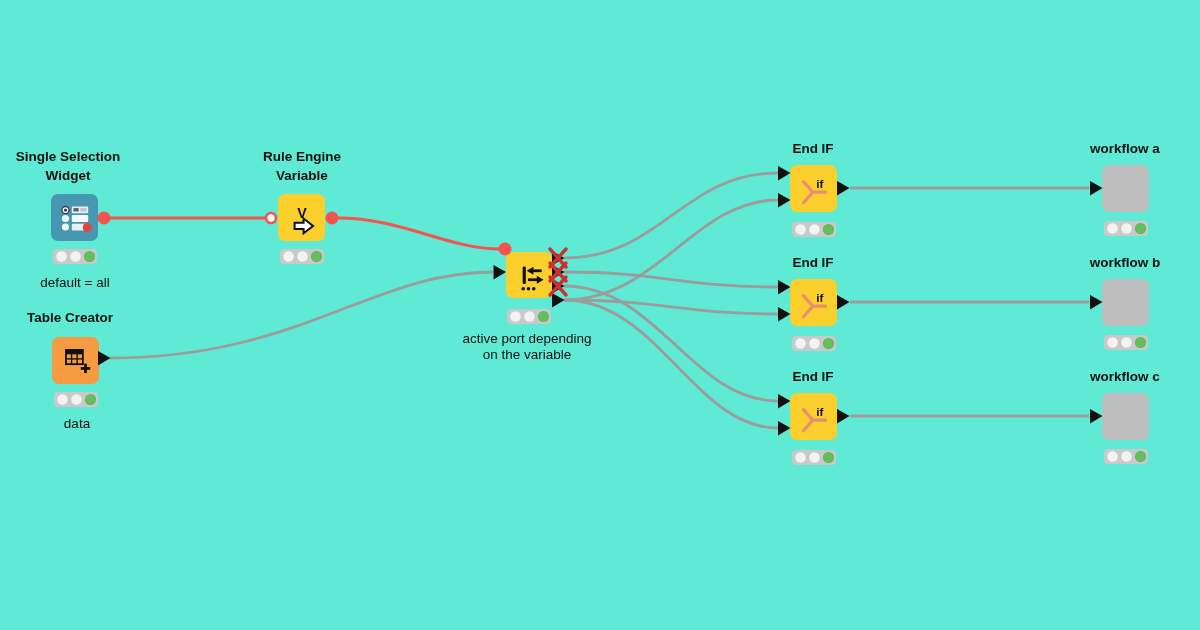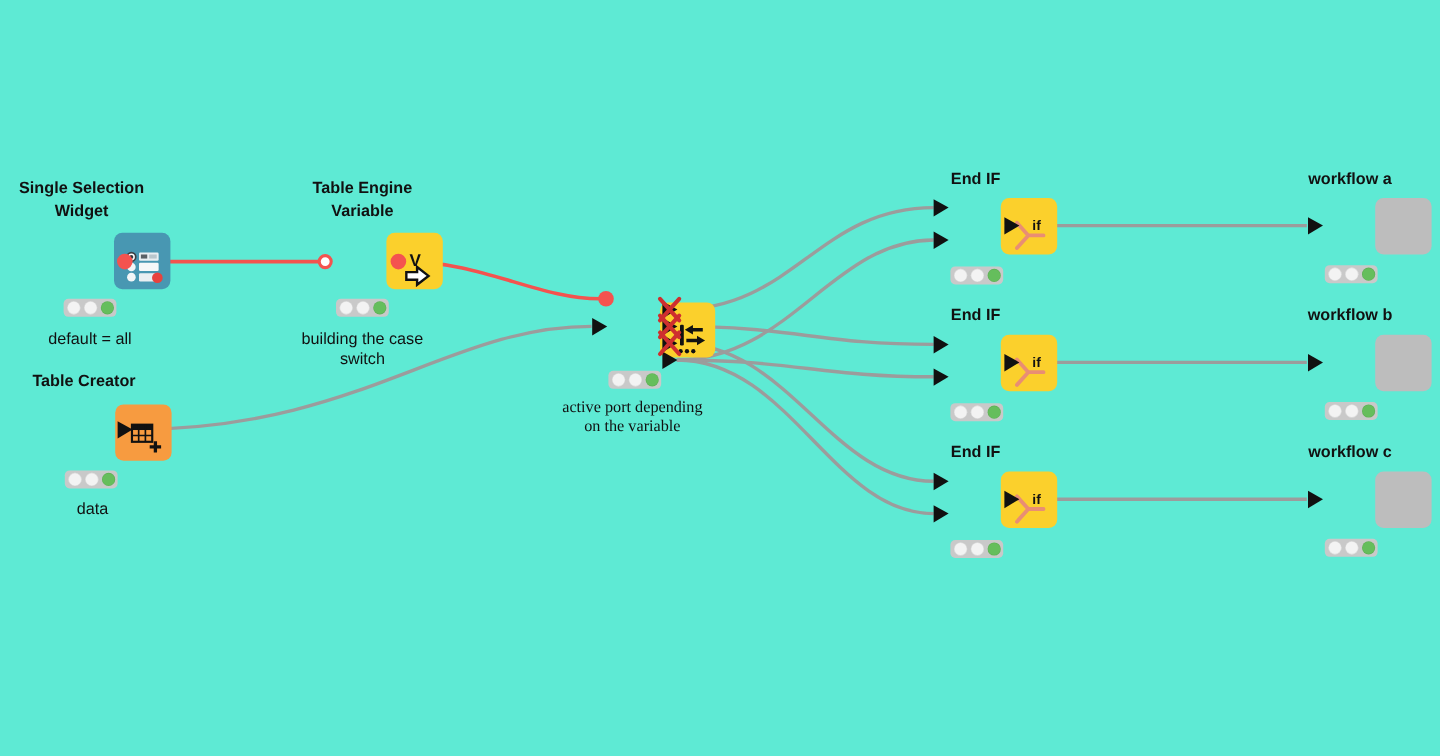--- a/index.html
+++ b/index.html
@@ -2,21 +2,21 @@
 <html><head>
 <meta charset="utf-8">
 <style>
   html,body{margin:0;padding:0;background:#fff;}
   .canvas{position:relative;width:1200px;height:630px;background:#5eead4;overflow:hidden;
           font-family:"Liberation Sans",sans-serif;color:#111;}
   svg.layer{position:absolute;left:0;top:0;width:1200px;height:630px;}
   #wires-layer{z-index:1;}
   #ports-layer{z-index:3;pointer-events:none;}
   .node{position:absolute;width:47px;height:47px;border-radius:7px;z-index:2;
-        display:flex;align-items:flex-end;justify-content:center;margin-left:44px;}
+        display:flex;align-items:center;justify-content:center;}
   .node-yellow{background:#FBD02C;}
   .node-blue{background:#4897B2;}
   .node-orange{background:#F79B40;}
   .node-gray{background:#BDBDBD;}
   .node-title{position:absolute;width:170px;text-align:center;font-weight:bold;
               font-size:13.5px;line-height:19px;white-space:pre-line;z-index:2;}
   .node-label{position:absolute;width:170px;text-align:center;font-weight:normal;
               font-size:13.5px;line-height:16px;white-space:pre-line;z-index:2;}
   .tl{position:absolute;width:44px;height:15px;background:#C9C9C9;border-radius:4px;
       display:flex;align-items:center;justify-content:space-between;
@@ -101,35 +101,33 @@
       <circle cx="29.5" cy="27" r="4.2" fill="#E8423E"></circle>
     </svg>
   </div>
   <div class="tl" style="left:53px;top:249px;">
     <span class="dot"></span>
       <span class="dot"></span>
       <span class="dot on"></span>
   </div>
   <div class="node-label" style="left:-10px;top:275px;">default = all</div>
 
-  <div class="node-title" style="left:217px;top:147px;">Table Engine
+  <div class="node-title" style="left:217px;top:147px;">Rule Engine
 Variable</div>
   <div class="node node-yellow" style="left:278px;top:194px;">
     <svg width="38" height="38" viewBox="0 0 36 36">
       <text x="18" y="18" text-anchor="middle" font-family="Liberation Sans,sans-serif" font-size="13.5" font-weight="bold" fill="#111">V</text>
       <path d="M11,22.5 h8.5 v-4 l9,7 -9,7 v-4 h-8.5 z" fill="#ffffff" stroke="#111" stroke-width="1.9"></path>
     </svg>
   </div>
   <div class="tl" style="left:280px;top:249px;">
     <span class="dot"></span>
       <span class="dot"></span>
       <span class="dot on"></span>
   </div>
-  <div class="node-label" style="left:217px;top:275px;">building the case
-switch</div>
 
   <div class="node-title" style="left:-15px;top:308px;">Table Creator</div>
   <div class="node node-orange" style="left:52px;top:337px;">
     <svg width="38" height="38" viewBox="0 0 36 36">
       <rect x="8.5" y="7.5" width="16" height="4.2" fill="#111"></rect>
       <rect x="8.5" y="7.5" width="16" height="13.5" fill="none" stroke="#111" stroke-width="1.7"></rect>
       <line x1="13.8" y1="7.5" x2="13.8" y2="21" stroke="#111" stroke-width="1.3"></line>
       <line x1="19.1" y1="7.5" x2="19.1" y2="21" stroke="#111" stroke-width="1.3"></line>
       <line x1="8.5" y1="16" x2="24.5" y2="16" stroke="#111" stroke-width="1.3"></line>
       <line x1="27" y1="20.5" x2="27" y2="29.5" stroke="#111" stroke-width="2.6"></line>
@@ -153,21 +151,21 @@
       <circle cx="12.5" cy="31" r="1.7" fill="#111"></circle>
       <circle cx="17.5" cy="31" r="1.7" fill="#111"></circle>
       <circle cx="22.5" cy="31" r="1.7" fill="#111"></circle>
     </svg>
   </div>
   <div class="tl" style="left:507px;top:309px;">
     <span class="dot"></span>
       <span class="dot"></span>
       <span class="dot on"></span>
   </div>
-  <div class="node-label" style="left:442px;top:331px;font-family:Liberation Serif, serif;">active port depending
+  <div class="node-label" style="left:442px;top:331px;">active port depending
 on the variable</div>
 
   <div class="node-title" style="left:728px;top:139px;">End IF</div>
   <div class="node node-yellow" style="left:790px;top:165px;">
     <svg width="38" height="38" viewBox="0 0 36 36">
       <path d="M8,11 L17,21 M8,31 L17,21 M17,21 H29" stroke="#E98E73" stroke-width="3" stroke-linecap="round" fill="none"></path>
       <text x="23.5" y="17" text-anchor="middle" font-family="Liberation Sans,sans-serif" font-size="11" font-weight="bold" fill="#111">if</text>
     </svg>
   </div>
   <div class="tl" style="left:792px;top:222px;">

